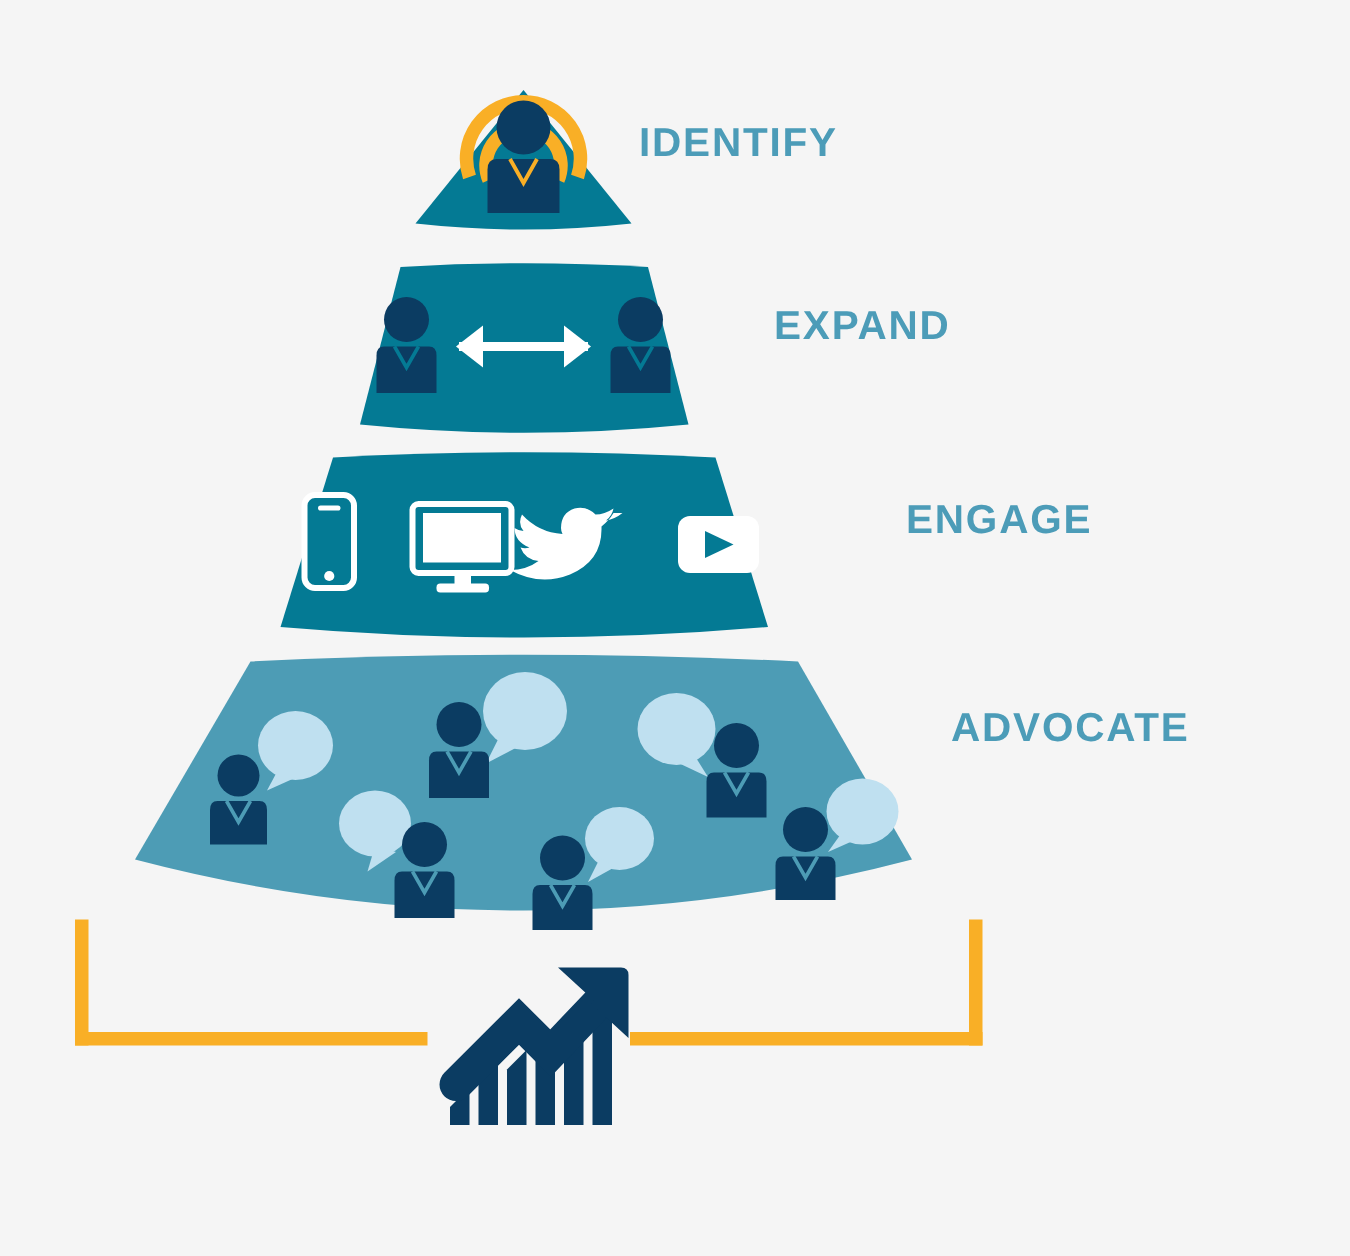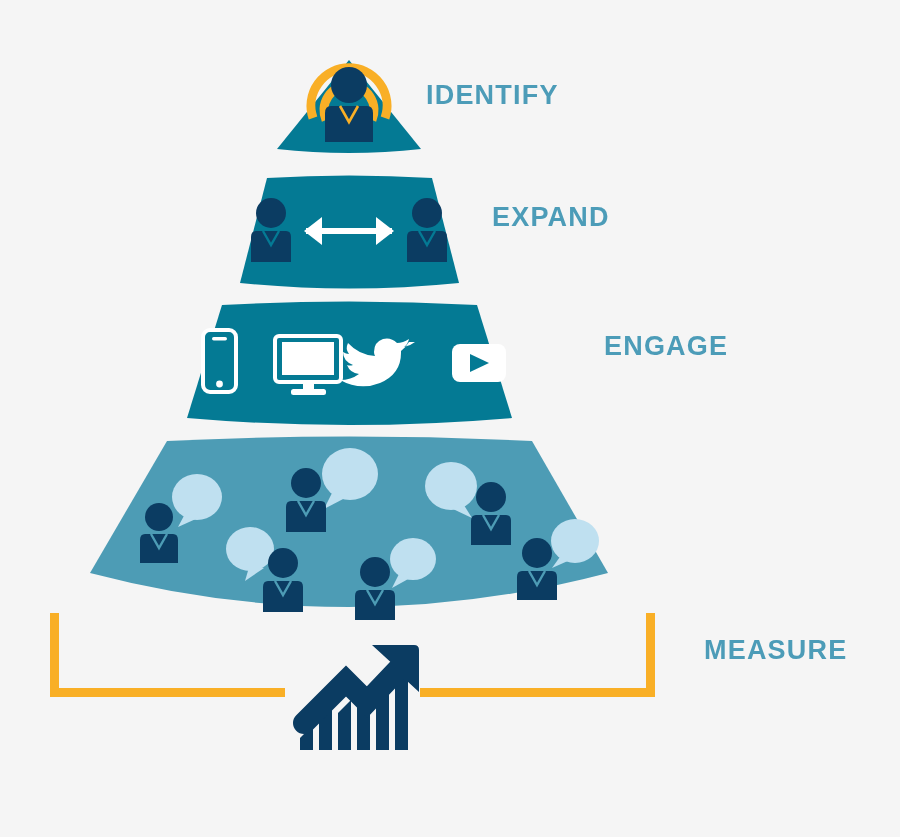--- a/index.html
+++ b/index.html
@@ -15,21 +15,21 @@
     position:absolute;
     font-family:"Liberation Sans", sans-serif;
     font-weight:bold;
     font-size:27px;
     letter-spacing:1.2px;
     color:#4c9cb8;
     white-space:nowrap;
     line-height:1;
   }
   #label-identify{left:426px;top:82px;}
-  #label-expand{left:492px;top:204px;text-align:center;}
+  #label-expand{left:516px;top:204px;text-align:center;}
   #label-engage{left:556px;top:333px;margin-left:48px;}
   #label-advocate{left:634px;top:472px;}
   #label-measure{left:704px;top:637px;}
 </style>
 </head>
 <body>
 
 <div id="stage">
 
   <svg id="funnel-svg" viewBox="0 0 900 837" aria-hidden="true">
@@ -183,16 +183,16 @@
     </g>
 
   </svg>
 
   <div class="tier-label" id="label-identify">IDENTIFY</div>
 
   <div class="tier-label" id="label-expand">EXPAND</div>
 
   <div class="tier-label" id="label-engage">ENGAGE</div>
 
+  <div class="tier-label" id="label-advocate">ADVOCATE</div>
 
-  <div class="tier-label" id="label-measure">MEASURE</div>
 
 </div>
 
 </body></html>

